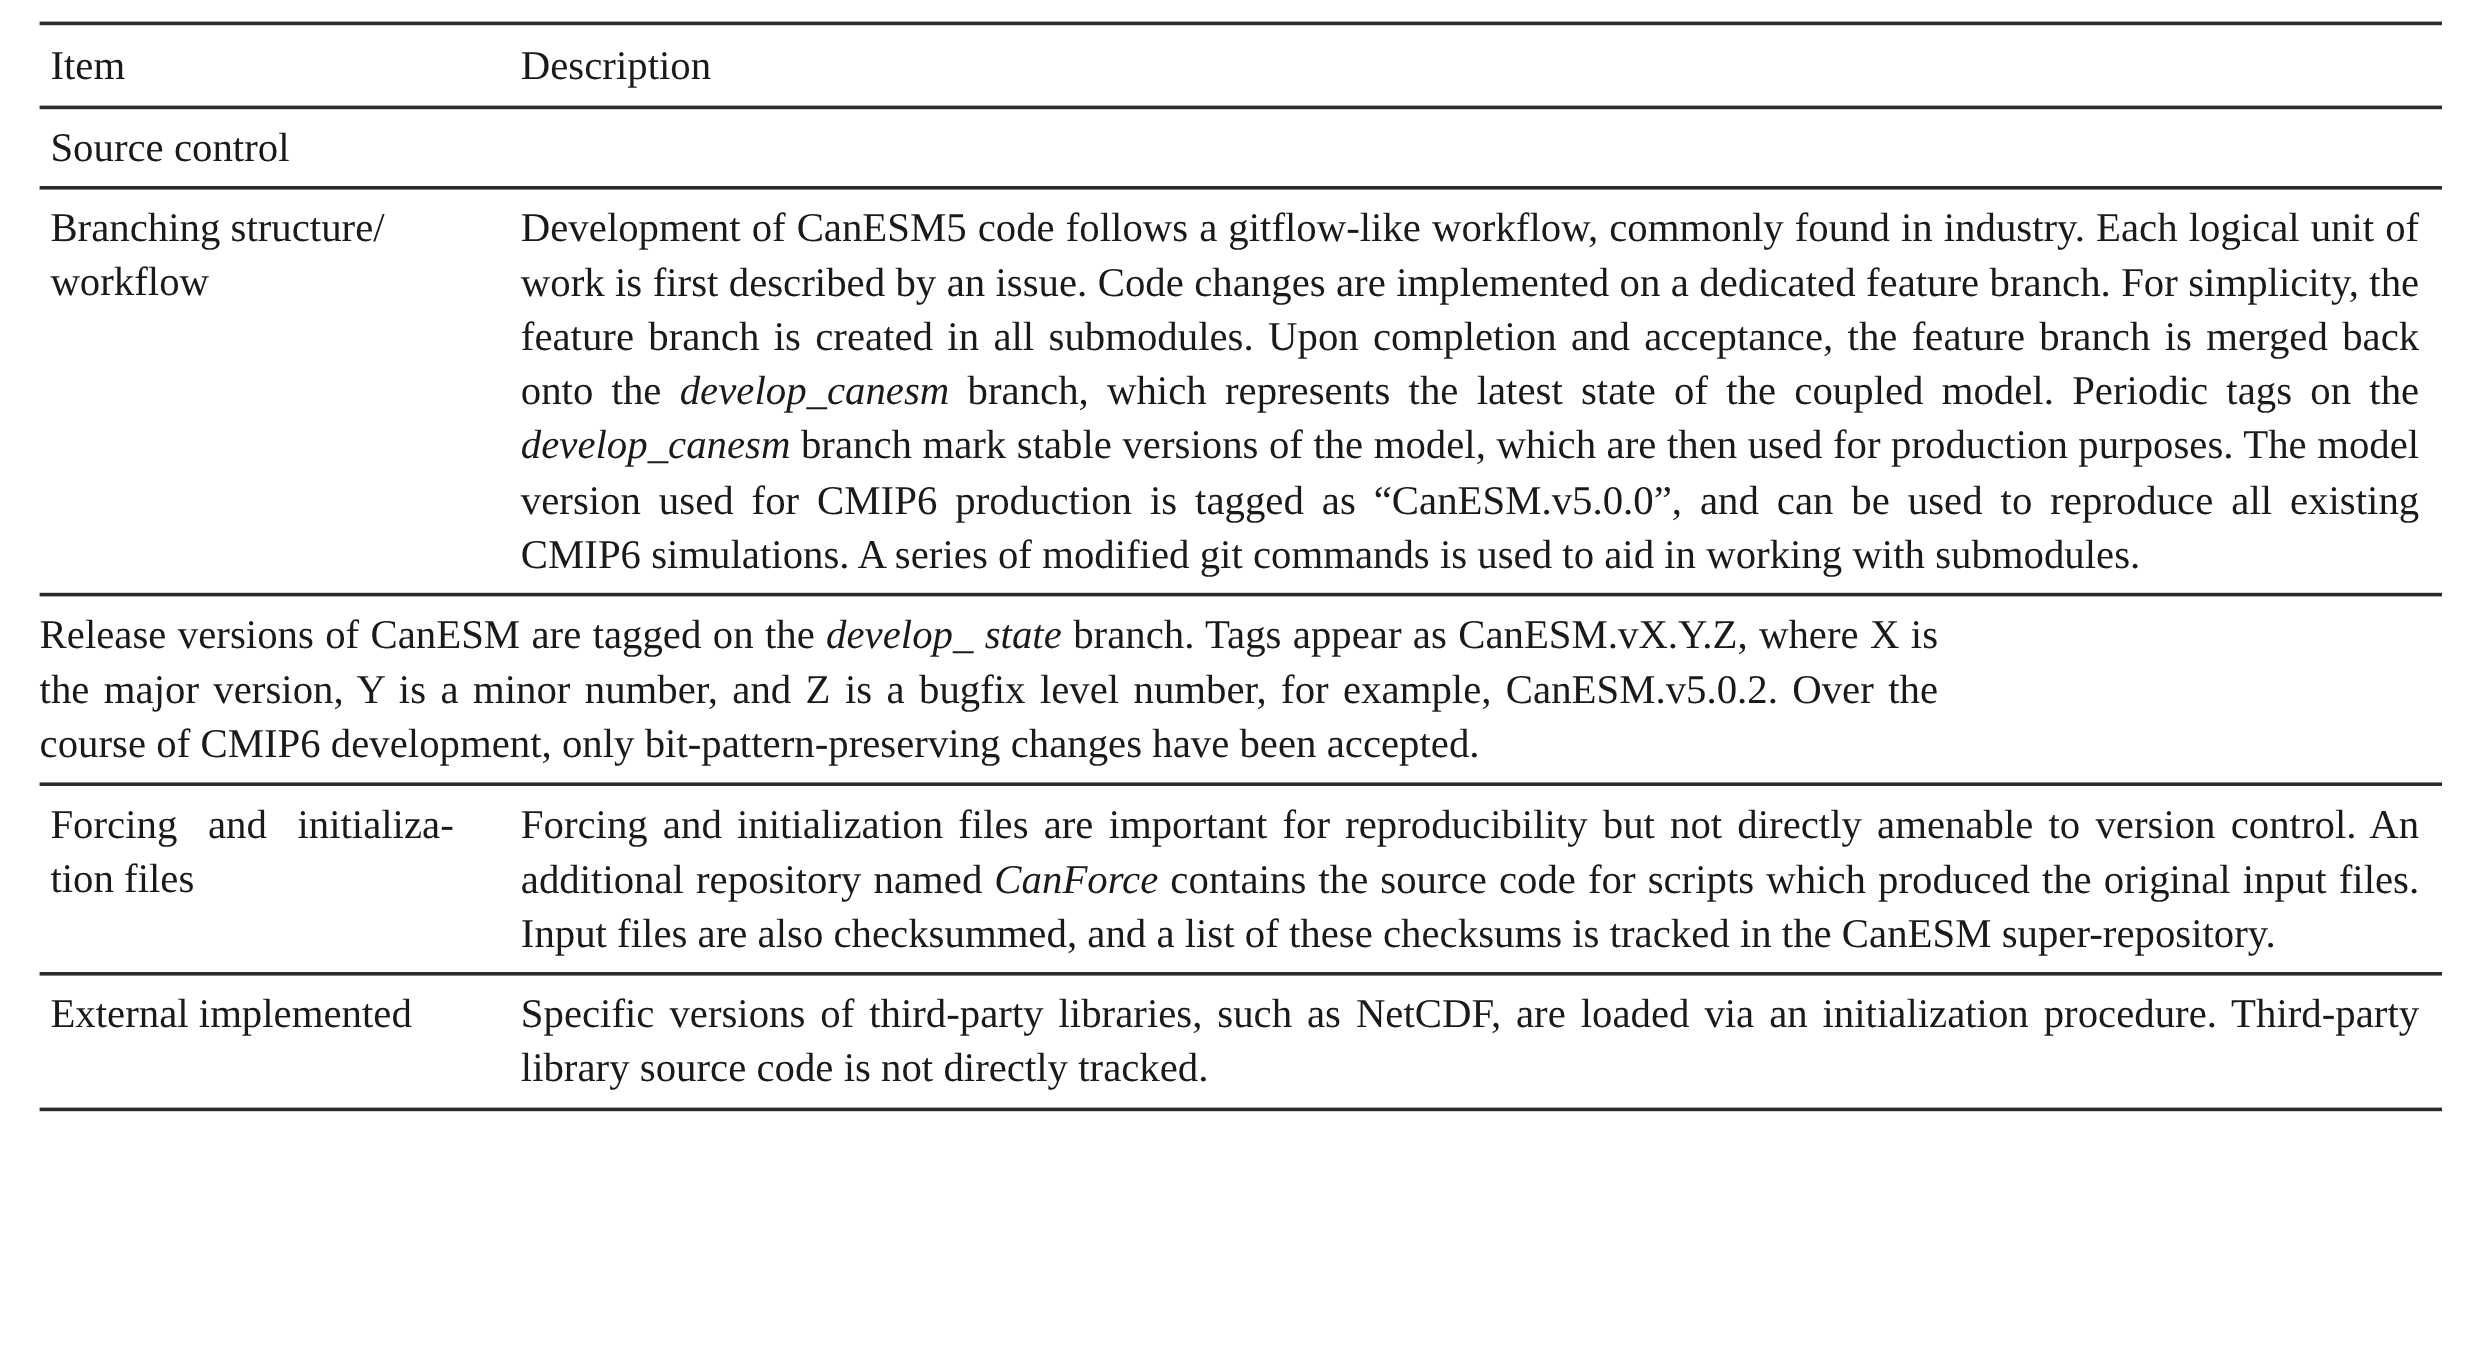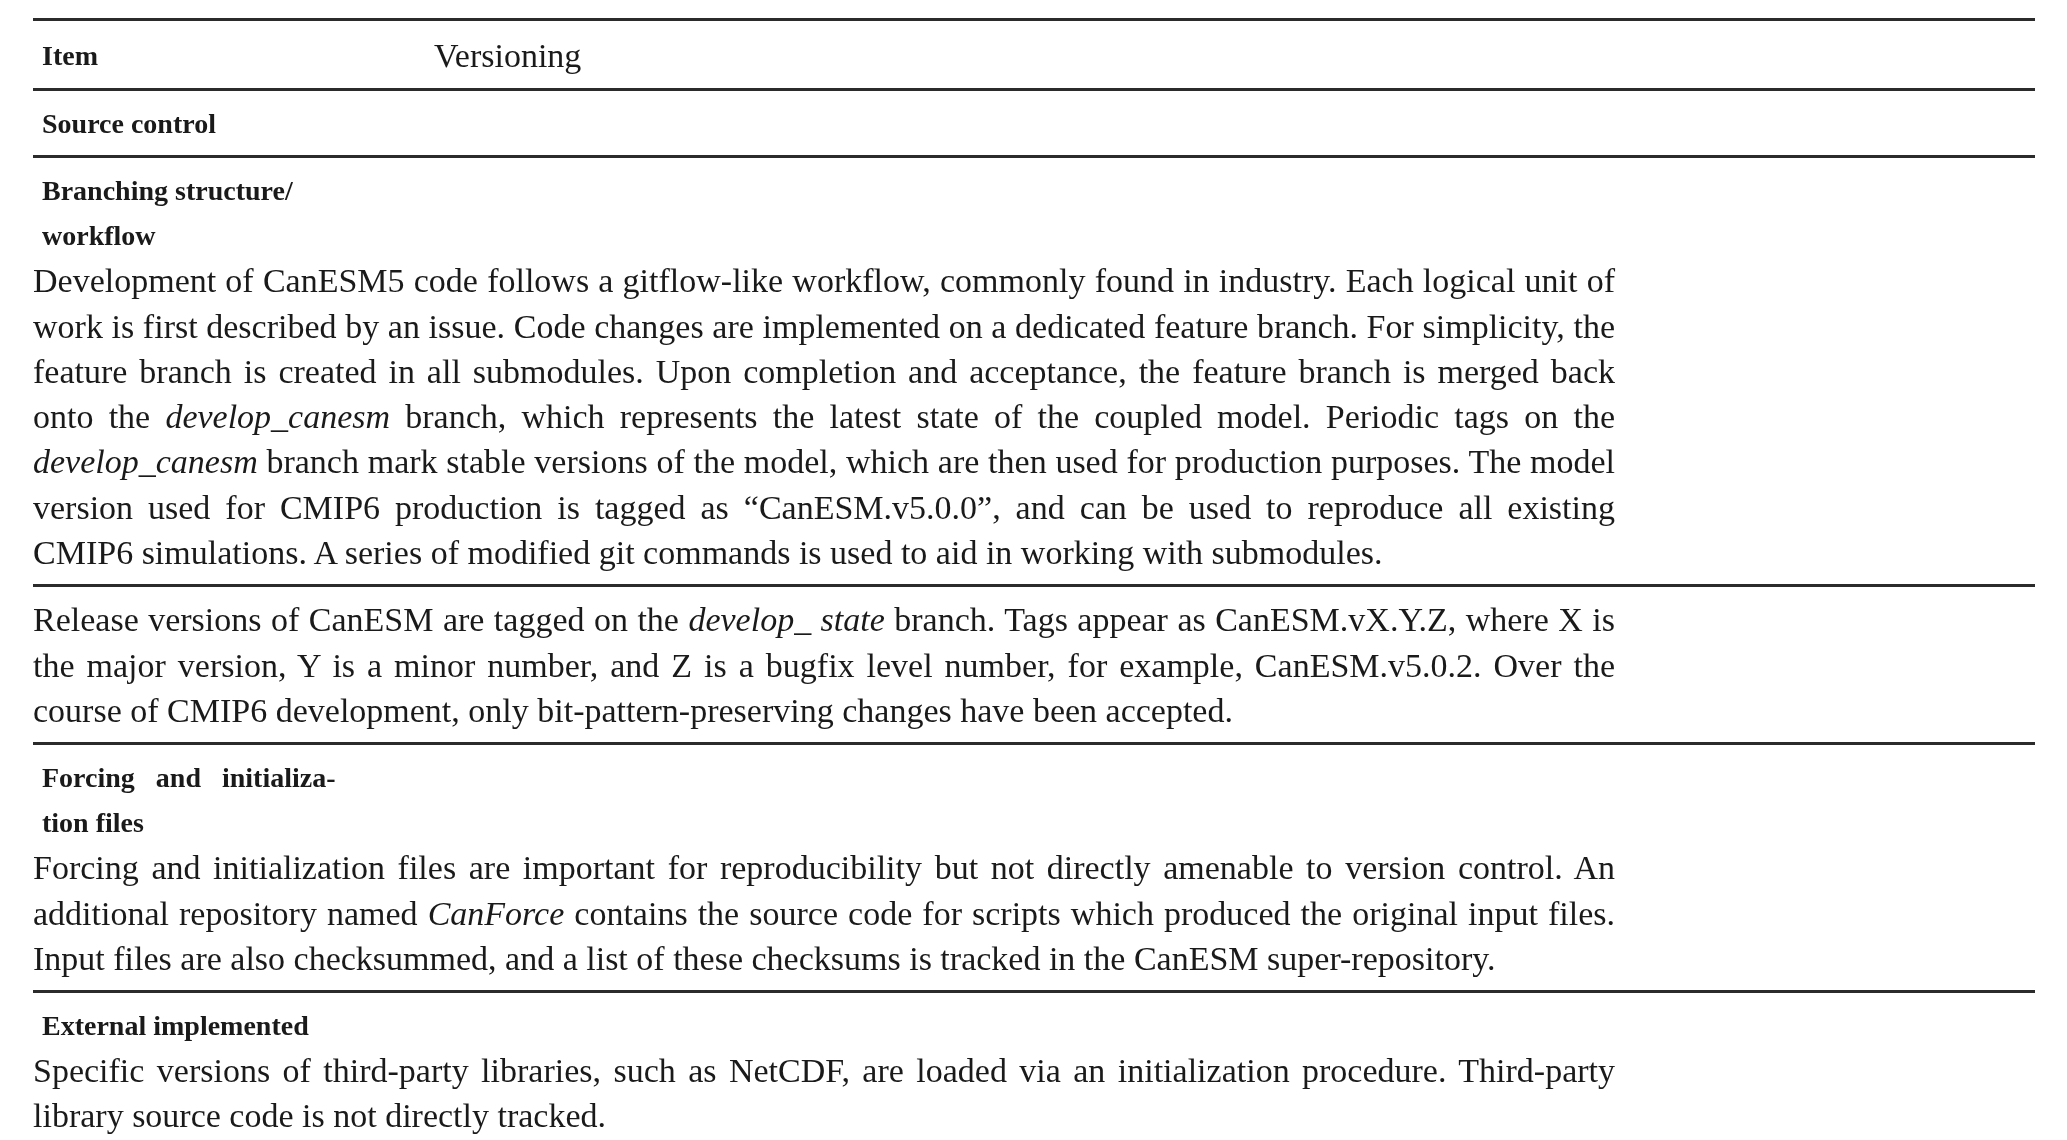--- a/index.html
+++ b/index.html
@@ -1,34 +1,34 @@
 <!DOCTYPE html>
 <html><head>
 <meta charset="utf-8">
 <style>
   html, body { margin:0; padding:0; background:#ffffff; }
   body { width:2067px; height:1140px; position:relative; overflow:hidden;
          font-family:"Liberation Serif","DejaVu Serif",serif; color:#1a1a1a; }
   .table { position:absolute; left:33px; top:18px; width:2002px; }
   .rule { height:3px; background:#2b2b2b; }
   .row { display:flex; }
-  .cell-item { width:401px; padding-left:9px; box-sizing:border-box; font-size:28px; line-height:45px;font-weight:bold; }
+  .cell-item { width:401px; padding-left:9px; box-sizing:border-box; font-size:34px; line-height:45px; }
   .cell-desc { width:1582px; font-size:34px; line-height:45.3px; text-align:justify; }
   .head { padding:12px 0 10px 0; }
-  .body-row { padding:10px 0 9px 0;flex-direction:column; }
+  .body-row { padding:10px 0 9px 0; }
   em { }
 </style>
 </head>
 <body>
 
 <div class="table">
   <div class="rule"></div>
   <div class="row head">
     <div class="cell-item">Item</div>
-    <div class="cell-desc">Versioning</div>
+    <div class="cell-desc">Description</div>
   </div>
   <div class="rule"></div>
 
   <div class="row body-row">
     <div class="cell-item" style="width:401px">Source control</div>
   </div>
   <div class="rule"></div>
 
   <div class="row body-row">
     <div class="cell-item">Branching structure/<br>workflow</div>

